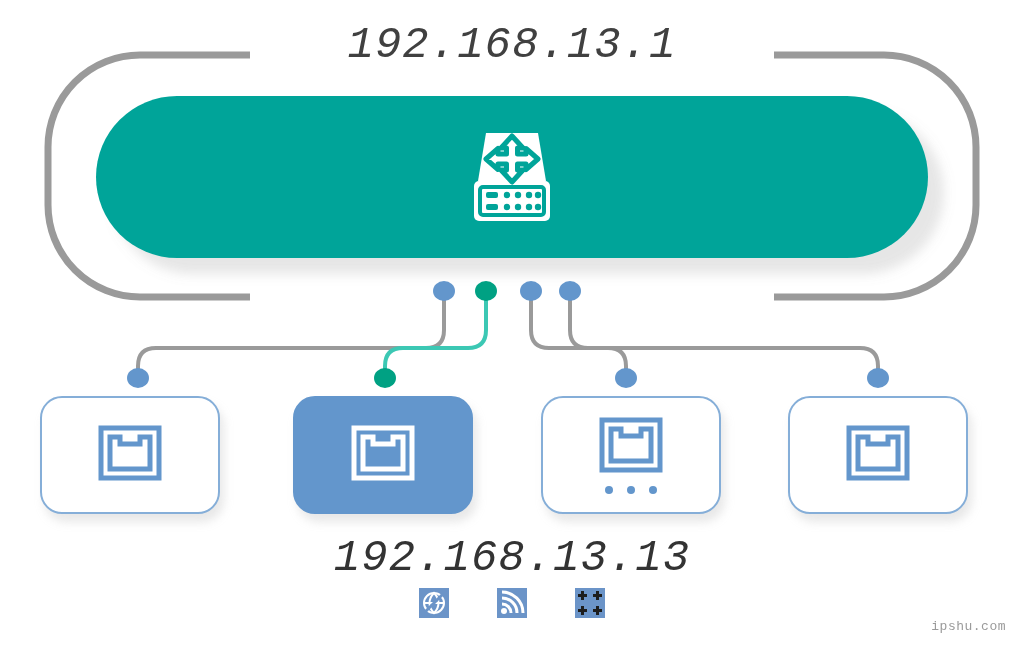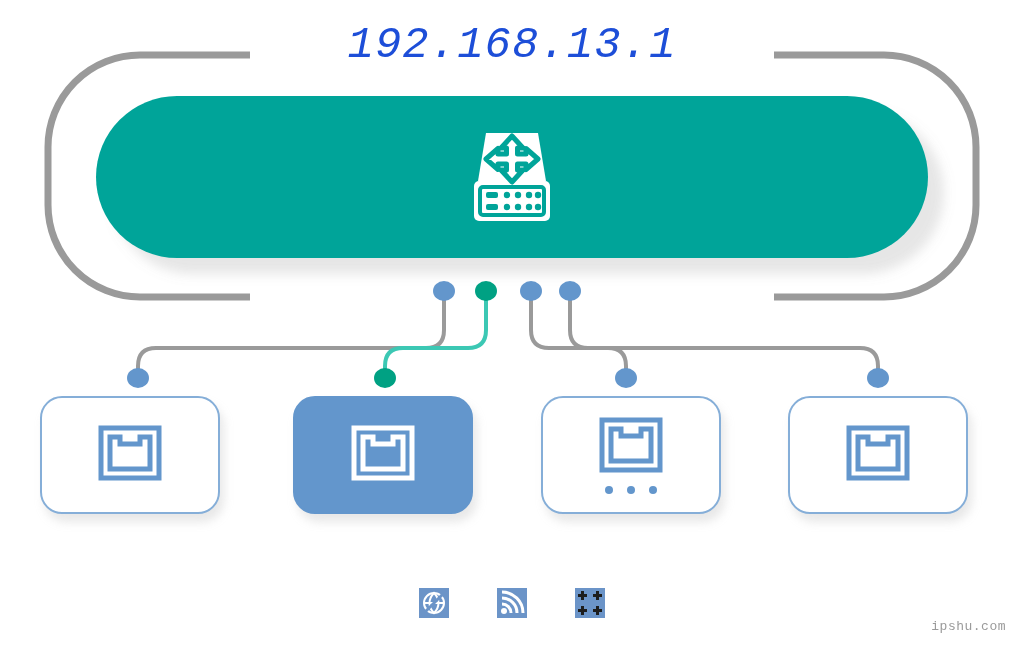--- a/index.html
+++ b/index.html
@@ -26,21 +26,21 @@
     white-space: nowrap;
     letter-spacing: 1px;
     user-select: none;
   }
   #gateway-label {
     top: 20px;
     left: 0;
     width: 1024px;
     text-align: center;
     font-size: 44px;
-    color: #1d4ed8;
+    color: #404040;
   }
   #host-label {
     top: 533px;
     left: 0;
     width: 1024px;
     text-align: center;
     font-size: 44px;
     color: #333333;
   }
   #watermark {
@@ -266,20 +266,21 @@
 
   <div class="device-box plain" style="left:788px;">
     <span>
       <svg width="64" height="56" viewBox="0 0 64 56" xmlns="http://www.w3.org/2000/svg">
         <rect x="3" y="3" width="58" height="50" fill="none" stroke="#6396cc" stroke-width="5"></rect>
         <path d="M 12 12 L 22 12 L 22 19 L 42 19 L 42 12 L 52 12 L 52 44 L 12 44 Z" fill="none" stroke="#6396cc" stroke-width="5" stroke-linejoin="miter"></path>
       </svg>
     </span>
   </div>
 
+  <div class="ip-label" id="host-label">192.168.13.13</div>
 
   <div id="proto-icons">
 
     <svg class="proto-icon" viewBox="0 0 30 30" xmlns="http://www.w3.org/2000/svg">
       <rect x="0" y="0" width="30" height="30" fill="#6b94c8"></rect>
       <circle cx="15" cy="15" r="10" fill="none" stroke="#ffffff" stroke-width="2"></circle>
       <path d="M 15 5 C 9 11 9 19 15 25 C 21 19 21 11 15 5 Z" fill="none" stroke="#ffffff" stroke-width="2"></path>
       <line x1="5" y1="15" x2="25" y2="15" stroke="#ffffff" stroke-width="2"></line>
       <line x1="3" y1="27" x2="27" y2="3" stroke="#6b94c8" stroke-width="3"></line>
     </svg>

